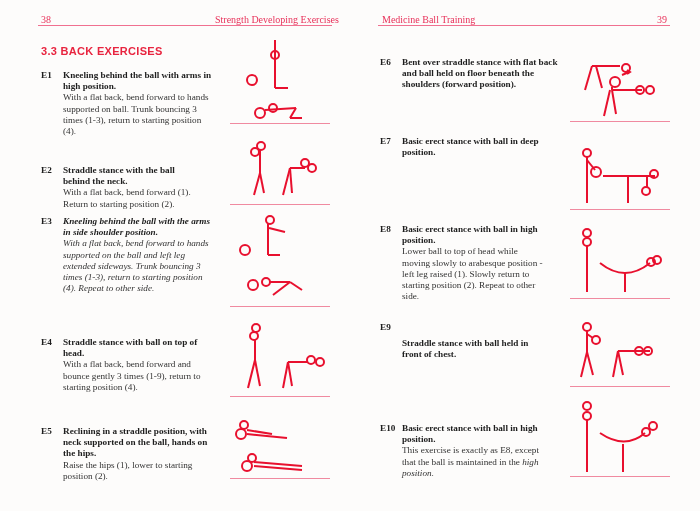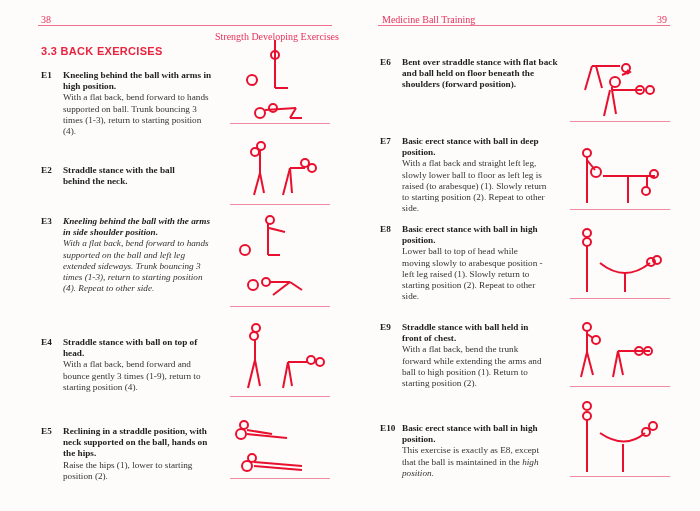--- a/index.html
+++ b/index.html
@@ -18,37 +18,38 @@
   .fig{position:absolute;}
   .fig svg{display:block;}
   .baseline{position:absolute;height:1px;background:#f08aa0;}
   .pn{position:absolute;}
 </style>
 </head>
 <body>
 
 <div class="page left">
   <span class="hdr pn" style="left:41px;">38</span>
-  <span class="hdr" style="left:215px;margin-top:17px;">Strength Developing Exercises</span>
+  <span class="hdr" style="left:215px;">Strength Developing Exercises</span>
   <div class="hrule" style="left:38px;width:294px;"></div>
 
   <div class="section">3.3  BACK EXERCISES</div>
 
   <div class="ex" style="left:41px;top:70px;">
     <span class="num">E1</span>
     <div class="body" style="width:150px;">
       <div class="title">Kneeling behind the ball with arms in high position.</div>
       <div class="desc">With a flat back, bend forward to hands supported on ball.  Trunk bouncing 3 times (1-3), return to starting position (4).</div>
     </div>
   </div>
 
   <div class="ex" style="left:41px;top:165px;">
     <span class="num">E2</span>
     <div class="body" style="width:140px;">
       <div class="title">Straddle stance with the ball behind the neck.</div>
+      <div class="desc">With a flat back, bend forward (1). Return to starting position (2).</div>
     </div>
   </div>
 
   <div class="ex" style="left:41px;top:216px;">
     <span class="num">E3</span>
     <div class="body" style="width:150px;font-style:italic;">
       <div class="title">Kneeling behind the ball with the arms in side shoulder position.</div>
       <div class="desc">With a flat back, bend forward to hands supported on the ball and left leg extended sideways. Trunk bouncing 3 times (1-3), return to starting position (4). Repeat to other side.</div>
     </div>
   </div>
@@ -156,37 +157,35 @@
     <span class="num">E6</span>
     <div class="body" style="width:165px;">
       <div class="title">Bent over straddle stance with flat back and ball held on floor beneath the shoulders (forward position).</div>
     </div>
   </div>
 
   <div class="ex" style="left:30px;top:136px;">
     <span class="num">E7</span>
     <div class="body" style="width:145px;">
       <div class="title">Basic erect stance with ball in deep position.</div>
-      <div class="desc">With a flat back and straight left leg, slowly lower ball to floor as left leg is raised (to arabesque) (1).  Slowly return to starting position (2). Repeat to other side.</div>
     </div>
   </div>
 
   <div class="ex" style="left:30px;top:224px;">
     <span class="num">E8</span>
     <div class="body" style="width:145px;">
       <div class="title">Basic erect stance with ball in high position.</div>
       <div class="desc">Lower ball to top of head while moving slowly to  arabesque position - left leg raised (1). Slowly return  to starting position (2). Repeat to other side.</div>
     </div>
   </div>
 
   <div class="ex" style="left:30px;top:322px;">
     <span class="num">E9</span>
-    <div class="body" style="width:145px;">
+    <div class="body" style="width:145px;margin-top:16px;">
       <div class="title">Straddle stance with ball held in front of chest.</div>
-      <div class="desc">With a flat back, bend the trunk forward while extending the arms and ball to high position (1). Return to starting position (2).</div>
     </div>
   </div>
 
   <div class="ex" style="left:30px;top:423px;">
     <span class="num">E10</span>
     <div class="body" style="width:140px;">
       <div class="title">Basic erect stance with ball in high position.</div>
       <div class="desc"><span>This exercise is exactly as E8, except that the ball is maintained in the </span><i>high position</i><span>.</span></div>
     </div>
   </div>

